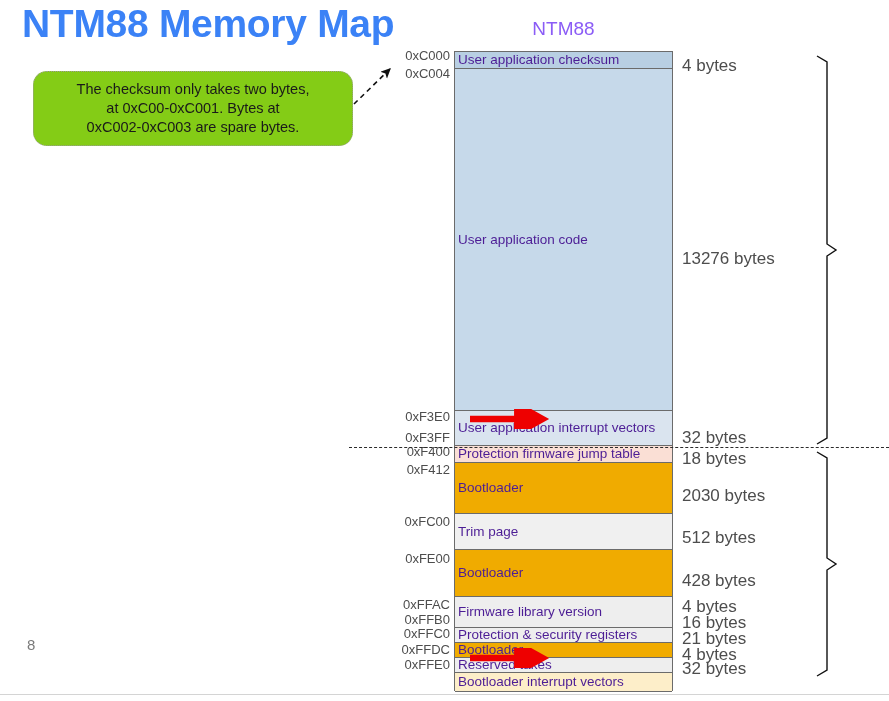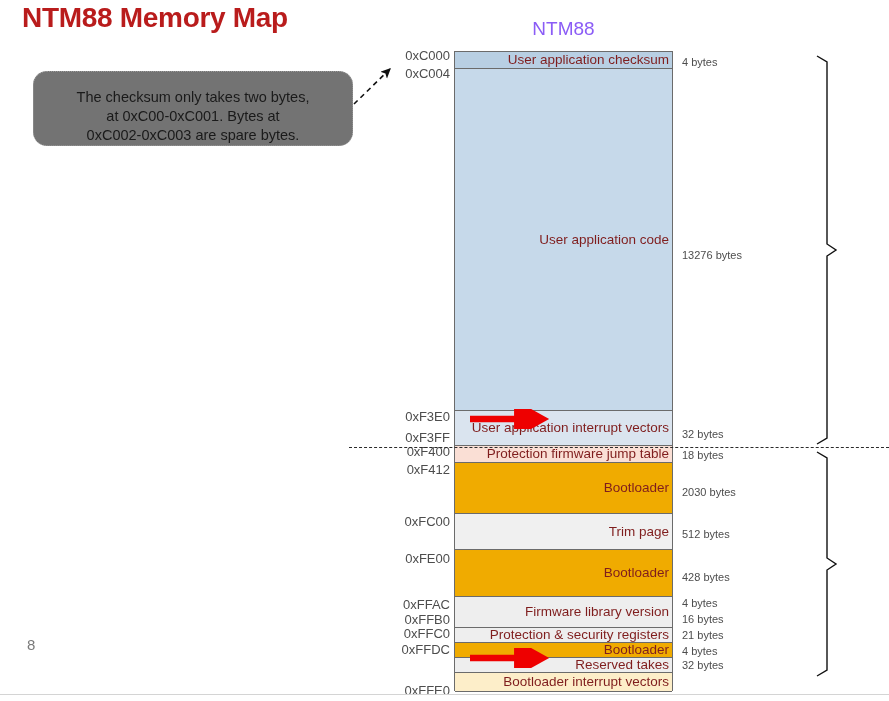--- a/index.html
+++ b/index.html
@@ -20,40 +20,40 @@
     width: 889px;
     height: 701px;
     background: #ffffff;
   }
 
   
   #page-title {
     position: absolute;
     left: 22px;
     top: 2px;
-    font-size: 28px;
+    font-size: 39px;
     font-weight: bold;
-    color: #b91c1c;
+    color: #3b82f6;
     letter-spacing: -0.3px;
     white-space: nowrap;
   }
 
   
   #callout {
     position: absolute;
     left: 33px;
     top: 71px;
     width: 320px;
     height: 75px;
     border: 1px dotted #9a9a9a;
     border-radius: 14px;
-    background: #737373;
+    background: #84cc16;
     box-sizing: border-box;
     display: flex;
-    align-items: flex-end;
+    align-items: center;
     justify-content: center;
   }
   #callout .ctext {
     font-size: 14.5px;
     color: #1a1a1a;
     text-align: center;
     line-height: 19px;
     padding: 0 10px;
   }
   #callout-arrow {
@@ -87,45 +87,45 @@
     box-sizing: border-box;
   }
   .mrow {
     position: relative;
     box-sizing: border-box;
     border-top: 1px solid #6b6b6b;
     border-bottom: 1px solid #6b6b6b;
     margin-bottom: -1px;
     display: flex;
     align-items: center;
-    justify-content: flex-end;
+    justify-content: flex-start;
     text-align: center;
     font-size: 13.5px;
-    color: #7f1d1d;
+    color: #4c1d95;
     line-height: 16px;
     overflow: hidden;
   }
   .mrow .rlabel { padding: 0 3px; }
 
   
   .addr {
     position: absolute;
     width: 56px;
     text-align: right;
     font-size: 13px;
     color: #4d4d4d;
     left: 394px;
     white-space: nowrap;
   }
 
   
   .size {
     position: absolute;
     left: 682px;
-    font-size: 11px;
+    font-size: 17px;
     color: #4d4d4d;
     white-space: nowrap;
   }
 
   
   #divider {
     position: absolute;
     left: 349px;
     top: 447px;
     width: 540px;
@@ -238,21 +238,21 @@
   <div class="addr" style="top:409px;">0xF3E0</div>
   <div class="addr" style="top:430px;">0xF3FF</div>
   <div class="addr" style="top:444px;">0xF400</div>
   <div class="addr" style="top:462px;">0xF412</div>
   <div class="addr" style="top:514px;">0xFC00</div>
   <div class="addr" style="top:551px;">0xFE00</div>
   <div class="addr" style="top:597px;">0xFFAC</div>
   <div class="addr" style="top:612px;">0xFFB0</div>
   <div class="addr" style="top:626px;">0xFFC0</div>
   <div class="addr" style="top:642px;">0xFFDC</div>
-  <div class="addr" style="top:683px;">0xFFE0</div>
+  <div class="addr" style="top:657px;">0xFFE0</div>
 
   <div class="size" style="top:56px;">4 bytes</div>
   <div class="size" style="top:249px;">13276 bytes</div>
   <div class="size" style="top:428px;">32 bytes</div>
   <div class="size" style="top:449px;">18 bytes</div>
   <div class="size" style="top:486px;">2030 bytes</div>
   <div class="size" style="top:528px;">512 bytes</div>
   <div class="size" style="top:571px;text-align:right;">428 bytes</div>
   <div class="size" style="top:597px;">4 bytes</div>
   <div class="size" style="top:613px;">16 bytes</div>

